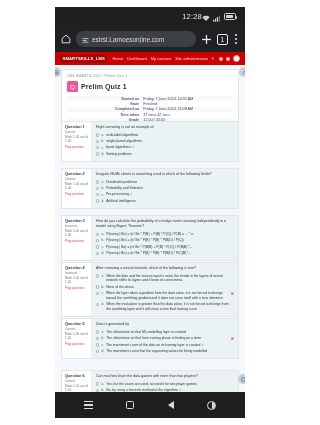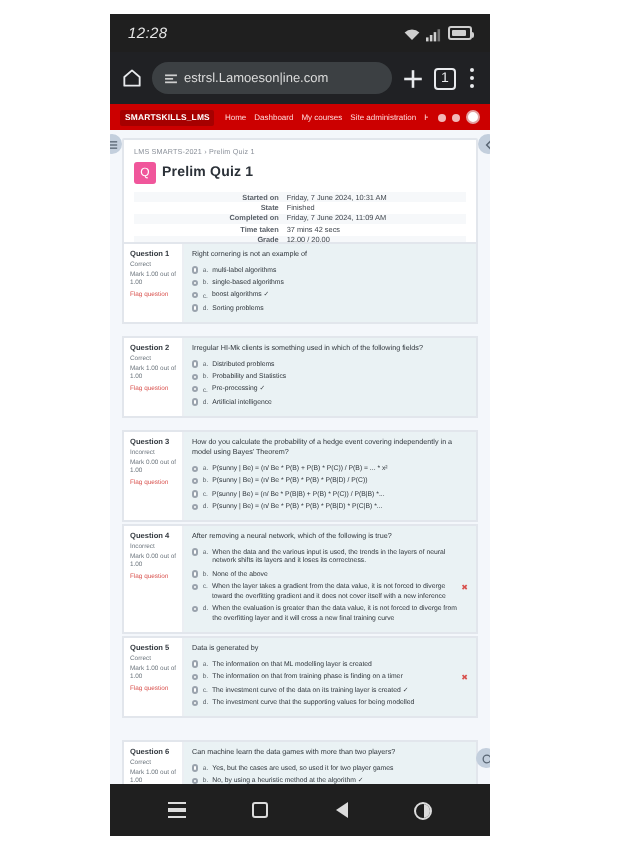--- a/index.html
+++ b/index.html
@@ -19,22 +19,22 @@
     position: absolute;
     left: 55px; top: 7px;
     width: 190px; height: 411px;
     background: #f3f6fa;
     overflow: hidden;
     display: flex; flex-direction: column;
   }
   
   .statusbar {
     height: 19px; background: #1f1f1f; color: #e9e9e9;
-    display: flex; align-items: center; justify-content: space-between;
-    padding: 0 9px; flex: 0 0 auto; font-style: italic;
+    display: flex; align-items: center; justify-content: flex-end;
+    padding: 0 9px; flex: 0 0 auto;
   }
   .clock { font-size: 7.5px; letter-spacing: .2px; color: #e6e6e6; }
   .sysicons { display: flex; align-items: center; gap: 3px; }
   .ic { display: block; }
   .batt {
     width: 12px; height: 6.5px; border: 1px solid #cfcfcf; border-radius: 1.5px;
     position: relative;
   }
   .batt:after {
     content: ""; position: absolute; right: -2px; top: 1.7px;

